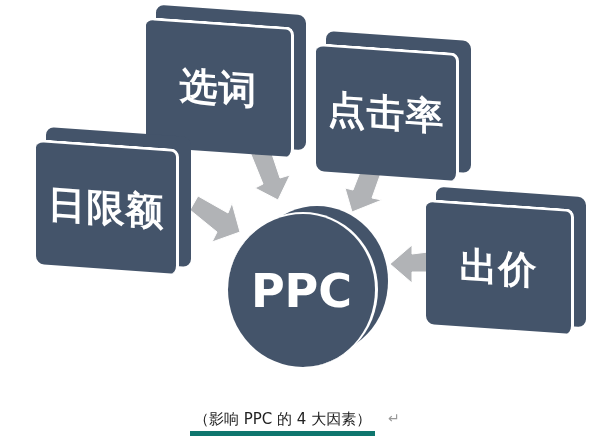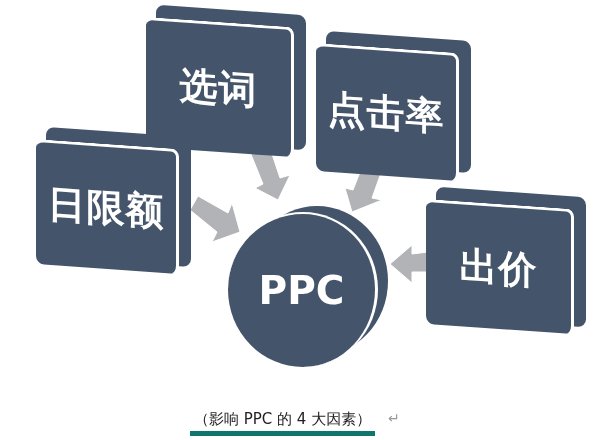--- a/index.html
+++ b/index.html
@@ -2,21 +2,21 @@
 <html><head>
 <meta charset="utf-8">
 <style>
   html, body { margin:0; padding:0; background:#ffffff; }
   body { width:600px; height:440px; position:relative; overflow:hidden; font-family:"DejaVu Sans", sans-serif; }
   .box { position:absolute; }
   .box .back { position:absolute; background:#44546a; border-radius:8px; }
   .box .front { position:absolute; background:#44546a; border-radius:8px; border-right:3px solid #ffffff; border-top:3px solid #ffffff; box-sizing:border-box; display:flex; align-items:center; justify-content:center; color:#ffffff; font-weight:bold; font-size:38px; letter-spacing:1px; }
   .arrow { position:absolute; }
   .disk-back { position:absolute; border-radius:50%; background:#44546a; }
-  .disk-front { position:absolute; border-radius:50%; background:#44546a; border-right:3px solid #ffffff; border-top:2px solid #ffffff; box-sizing:border-box; display:flex; align-items:center; justify-content:center; color:#fff; font-weight:bold; font-size:39px; }
+  .disk-front { position:absolute; border-radius:50%; background:#44546a; border-right:3px solid #ffffff; border-top:2px solid #ffffff; box-sizing:border-box; display:flex; align-items:center; justify-content:center; color:#fff; font-weight:bold; font-size:46px; }
   .caption { position:absolute; left:190px; top:410px; font-size:15px; color:#222; border-bottom:5px solid #0f766e; padding:0 4px 2px 4px; white-space:nowrap; }
   .return { position:absolute; left:388px; top:410px; color:#999; font-size:14px; }
 </style>
 </head>
 <body>
 
 <svg class="arrow" style="left:0;top:0;" width="600" height="440">
   <g fill="#b1b3b6" stroke="#ffffff" stroke-width="1">
 
     <polygon points="250,152 270,148 280,178 290,175 278,200 255,188 263,184"></polygon>

